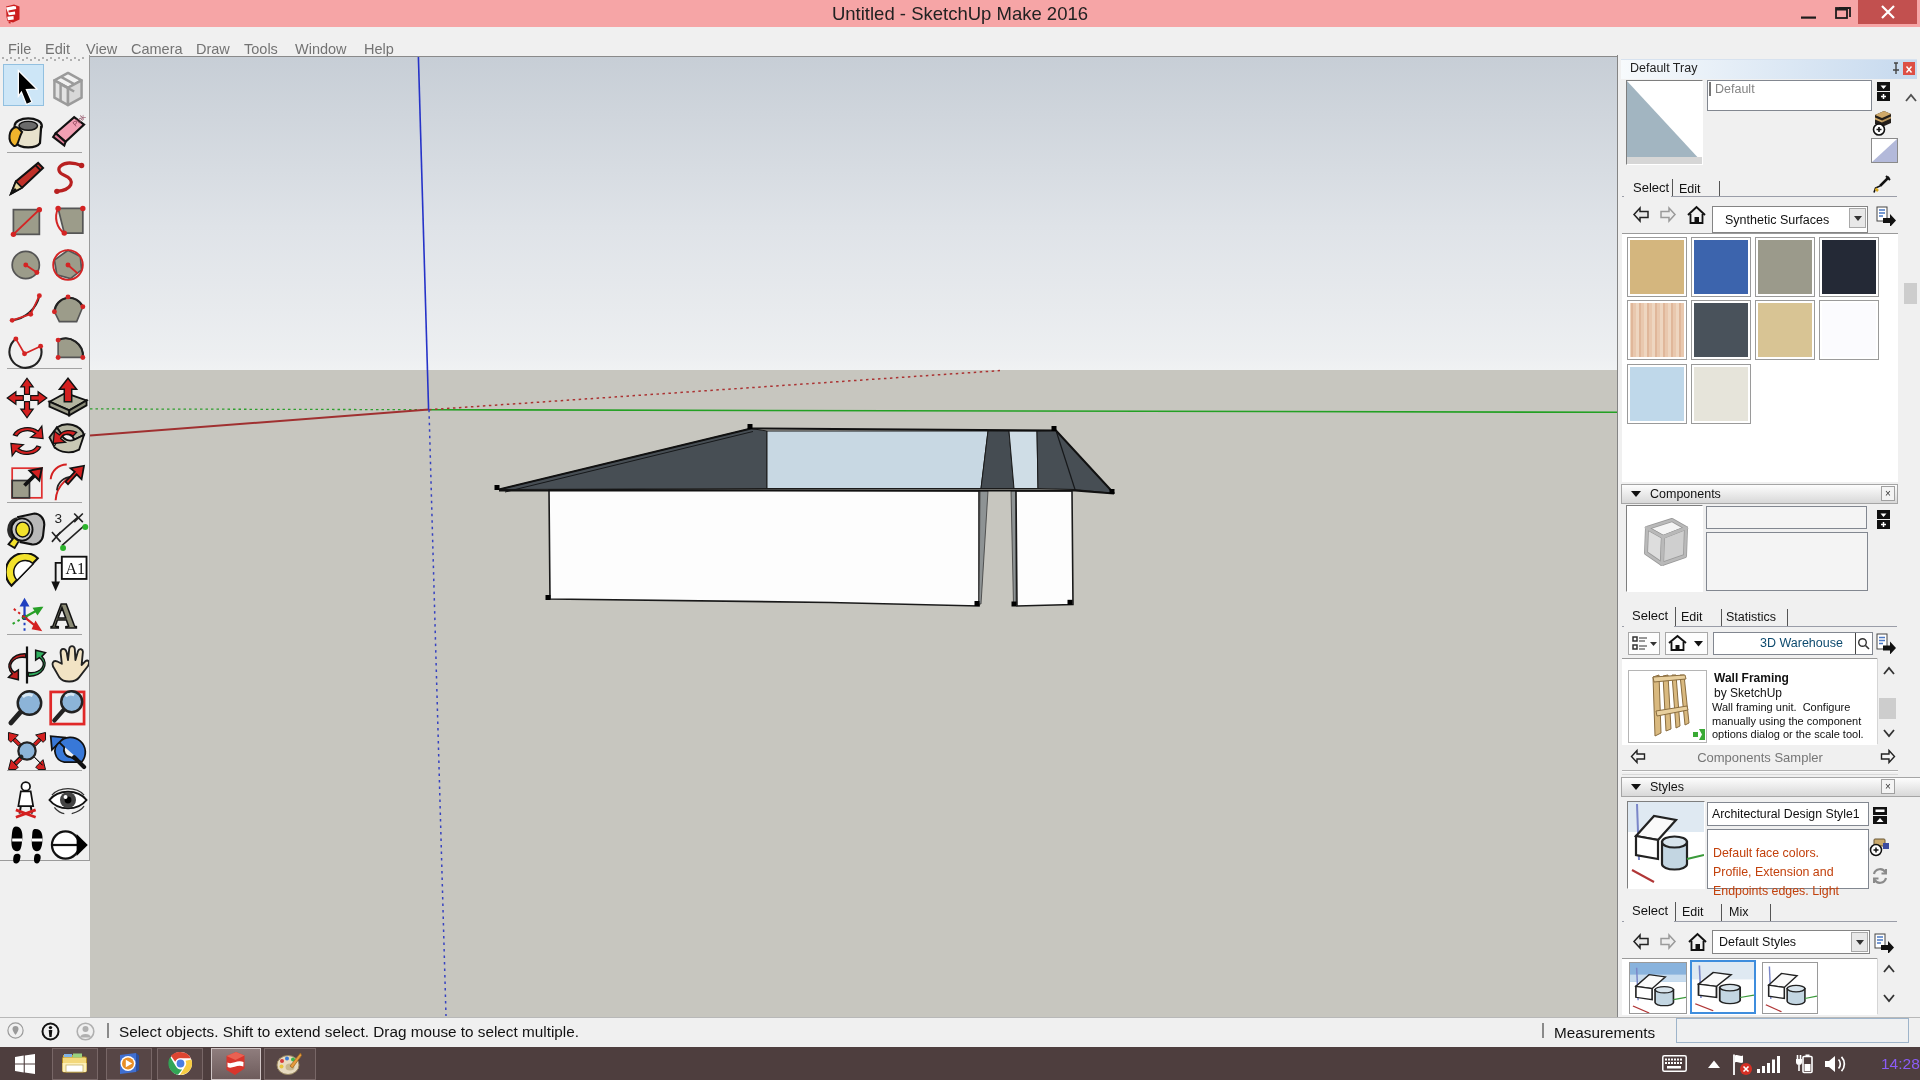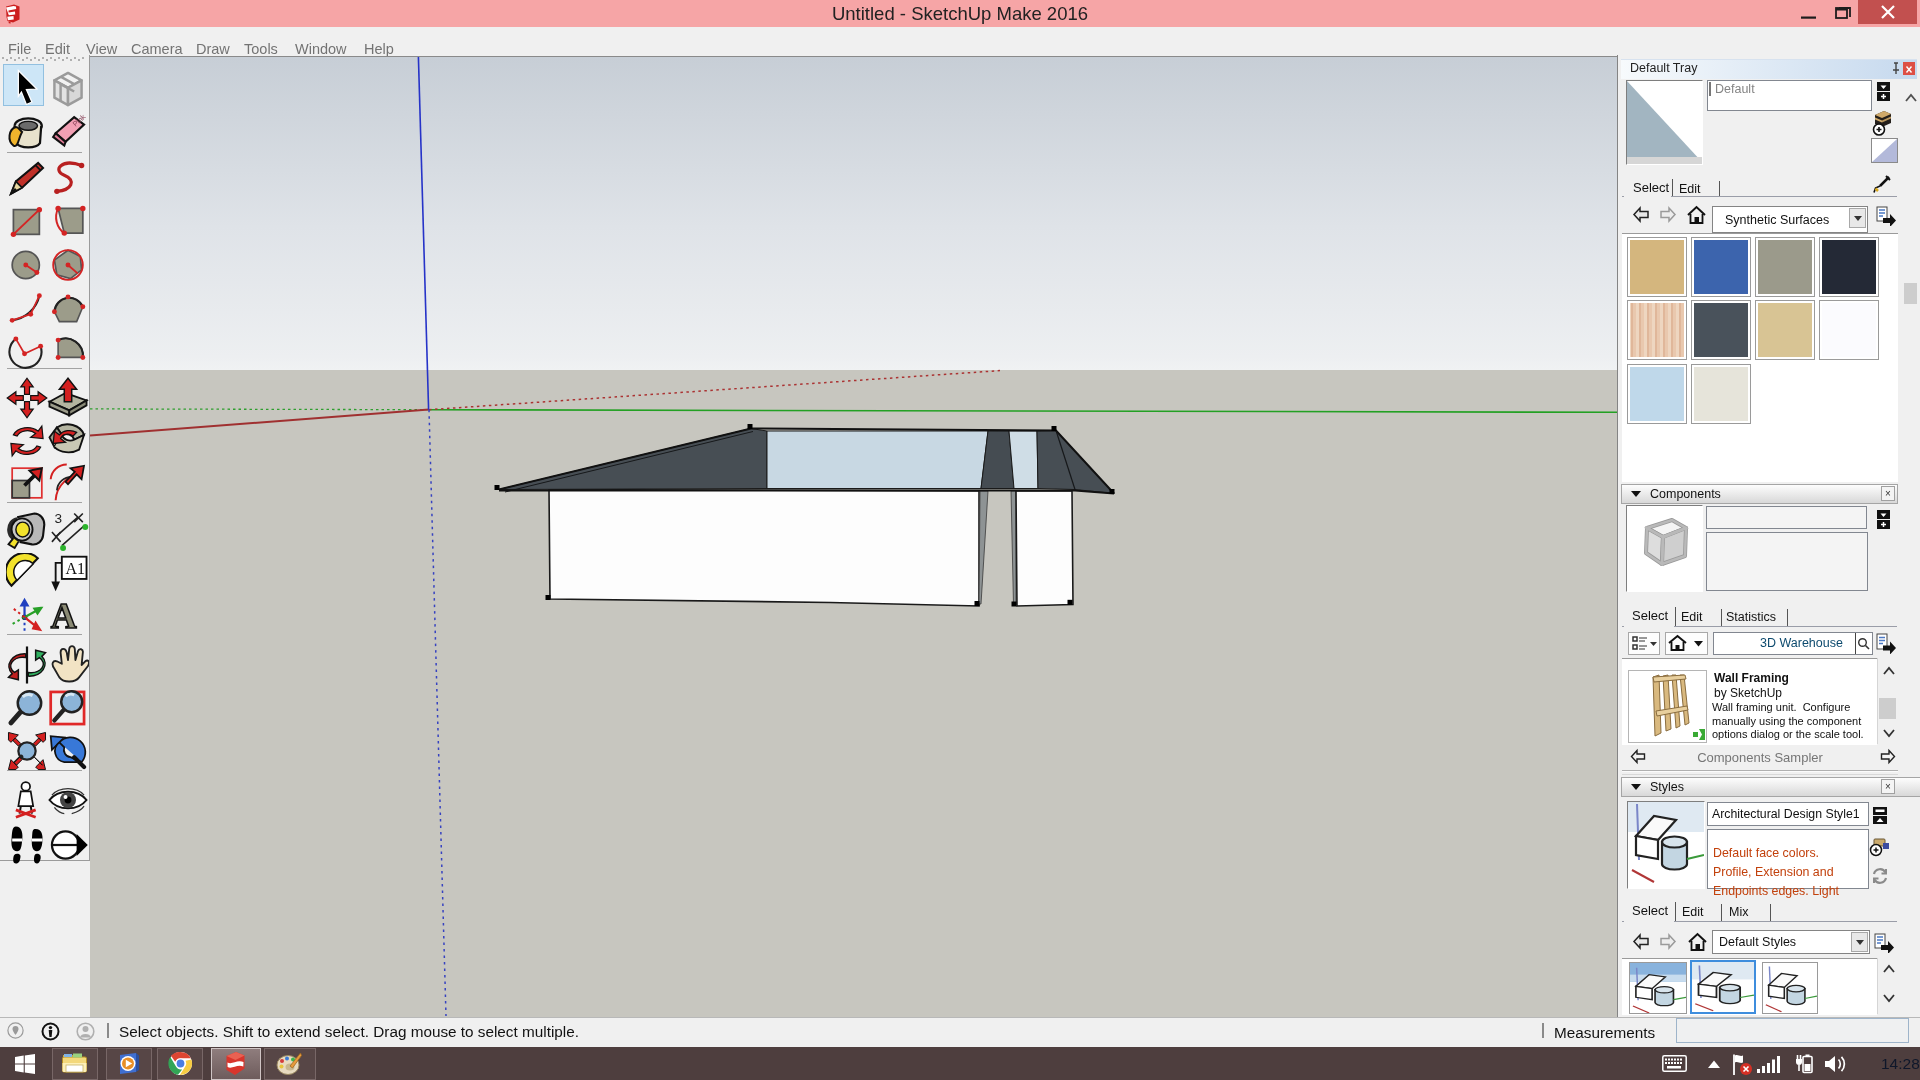--- a/index.html
+++ b/index.html
@@ -821,13 +821,13 @@
  <rect x="11.5" y="10" width="6" height="7" fill="#fff"></rect>
  <path d="M4.5 1 v4 M7.5 1 v4" stroke="#fff" stroke-width="1.6"></path>
  <path d="M3 5 h6 v3 a3 3 0 0 1 -6 0 z" fill="#fff"></path>
  <path d="M6 11 v6" stroke="#fff" stroke-width="1.6"></path>
 </svg>
 <svg style="position:absolute;left:1824px;top:1054px" width="23" height="20" viewBox="0 0 23 20">
  <path d="M1 7 h4 l6-5 v16 l-6-5 h-4 z" fill="#fff"></path>
  <path d="M14.5 5.5 a6.5 6.5 0 0 1 0 9" fill="none" stroke="#fff" stroke-width="1.7"></path>
  <path d="M17.5 2.8 a10.5 10.5 0 0 1 0 14.4" fill="none" stroke="#fff" stroke-width="1.7"></path>
 </svg>
-<div style="position:absolute;left:1881px;top:1053px;width:39px;height:21px;line-height:21px;font-size:15.5px;color:#0f172a;">14:28</div>
+<div style="position:absolute;left:1881px;top:1053px;width:39px;height:21px;line-height:21px;font-size:15.5px;color:#8b5cf6;">14:28</div>
 
 </body></html>

